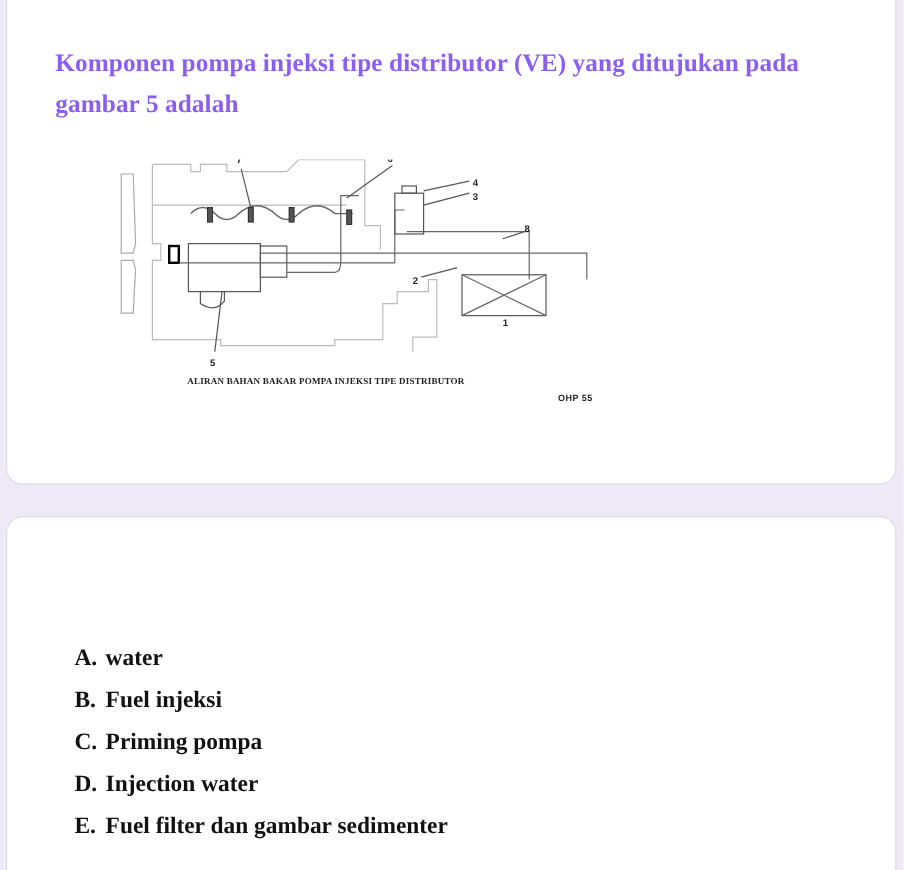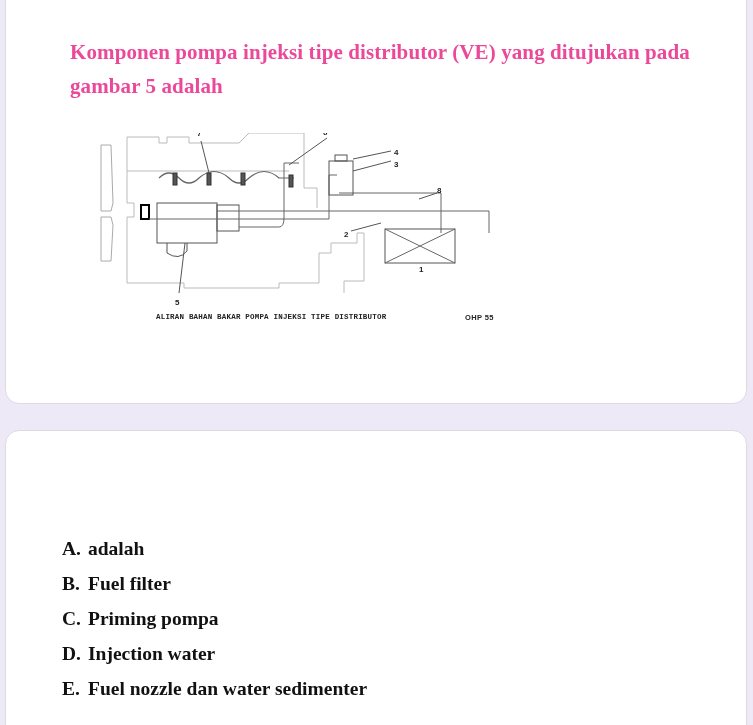--- a/index.html
+++ b/index.html
@@ -12,34 +12,34 @@
   .card {
     position:absolute; left:5px; width:742px;
     background:#ffffff;
     border:1px solid #dcdae3;
     border-radius:14px;
     box-sizing:border-box;
   }
   #card-question { top:-14px; height:418px; }
   #card-options { top:430px; height:320px; }
   .question-text {
-    position:absolute; left:64px; top:48px; width:640px;
-    font-size:21px; font-weight:bold; color:#ec4899;
+    position:absolute; left:40px; top:48px; width:640px;
+    font-size:21px; font-weight:bold; color:#8b5cf6;
     line-height:34px; letter-spacing:0.1px;
     font-stretch:condensed;
   }
   .question-text span { display:block; white-space:nowrap; }
   .figure { position:absolute; left:83px; top:146px; width:430px; height:200px; }
   .fig-caption {
     position:absolute; top:326px; left:150px;
-    font-family:Liberation Mono, monospace;
+    font-family:Liberation Serif, serif;
     font-size:7.5px; font-weight:bold; color:#222; letter-spacing:0.2px;
   }
   .fig-code {
-    position:absolute; top:326px; left:459px;
+    position:absolute; top:340px; left:459px;
     font-family:"Liberation Sans","DejaVu Sans",sans-serif;
     font-size:7.5px; font-weight:bold; color:#222; letter-spacing:0.4px;
   }
   .options { position:absolute; left:56px; top:100px; }
   .option {
     display:flex; align-items:baseline;
     font-size:19.5px; font-weight:bold; color:#111;
     height:35px; line-height:35px; cursor:pointer;
   }
   .option .letter { width:26px; }
@@ -106,32 +106,32 @@
   </svg>
 
   <div class="fig-caption">ALIRAN BAHAN BAKAR POMPA INJEKSI TIPE DISTRIBUTOR</div>
   <div class="fig-code">OHP 55</div>
 </div>
 
 <div class="card" id="card-options">
   <div class="options">
     <div class="option">
       <span class="letter">A.</span>
-      <span>adalah</span>
+      <span>water</span>
     </div>
     <div class="option">
       <span class="letter">B.</span>
-      <span>Fuel filter</span>
+      <span>Fuel injeksi</span>
     </div>
     <div class="option">
       <span class="letter">C.</span>
       <span>Priming pompa</span>
     </div>
     <div class="option">
       <span class="letter">D.</span>
       <span>Injection water</span>
     </div>
     <div class="option">
       <span class="letter">E.</span>
-      <span>Fuel nozzle  dan  water  sedimenter</span>
+      <span>Fuel filter  dan  gambar  sedimenter</span>
     </div>
   </div>
 </div>
 
 </body></html>

